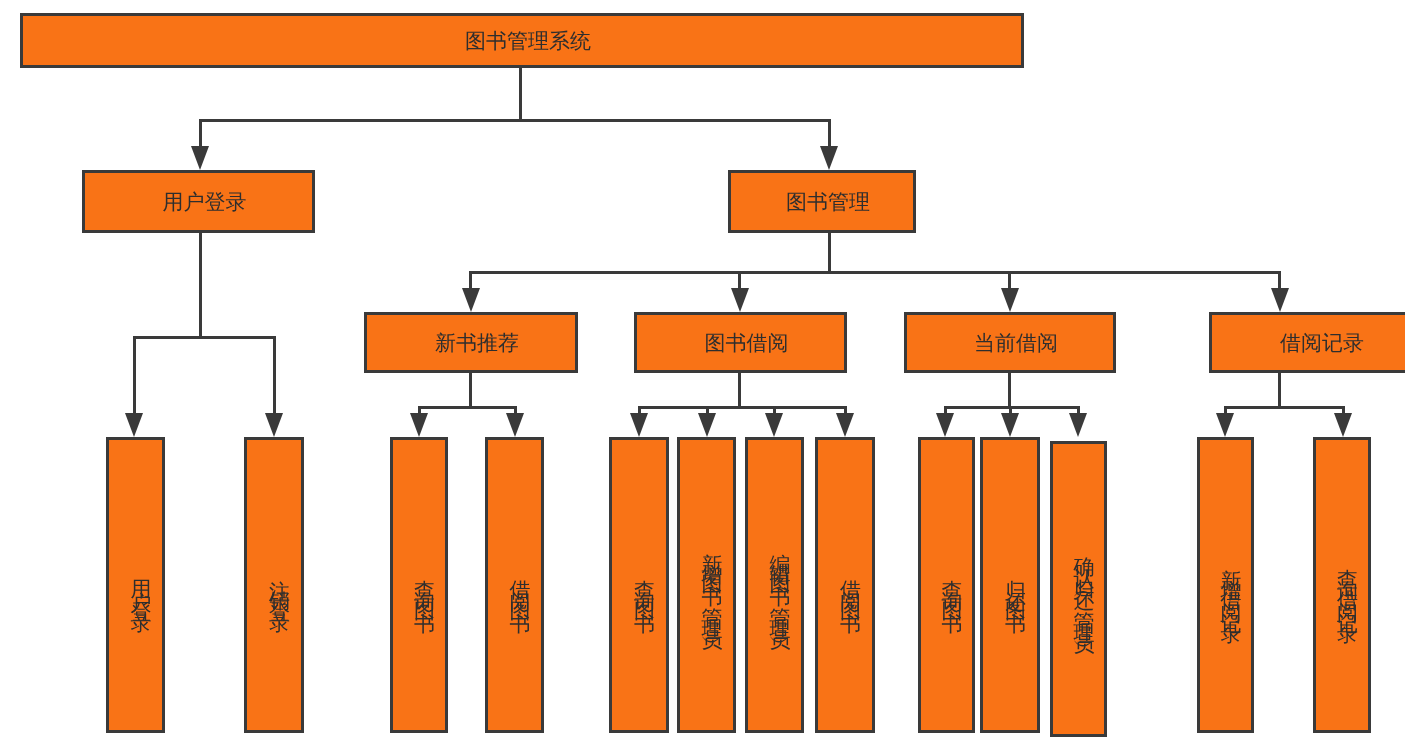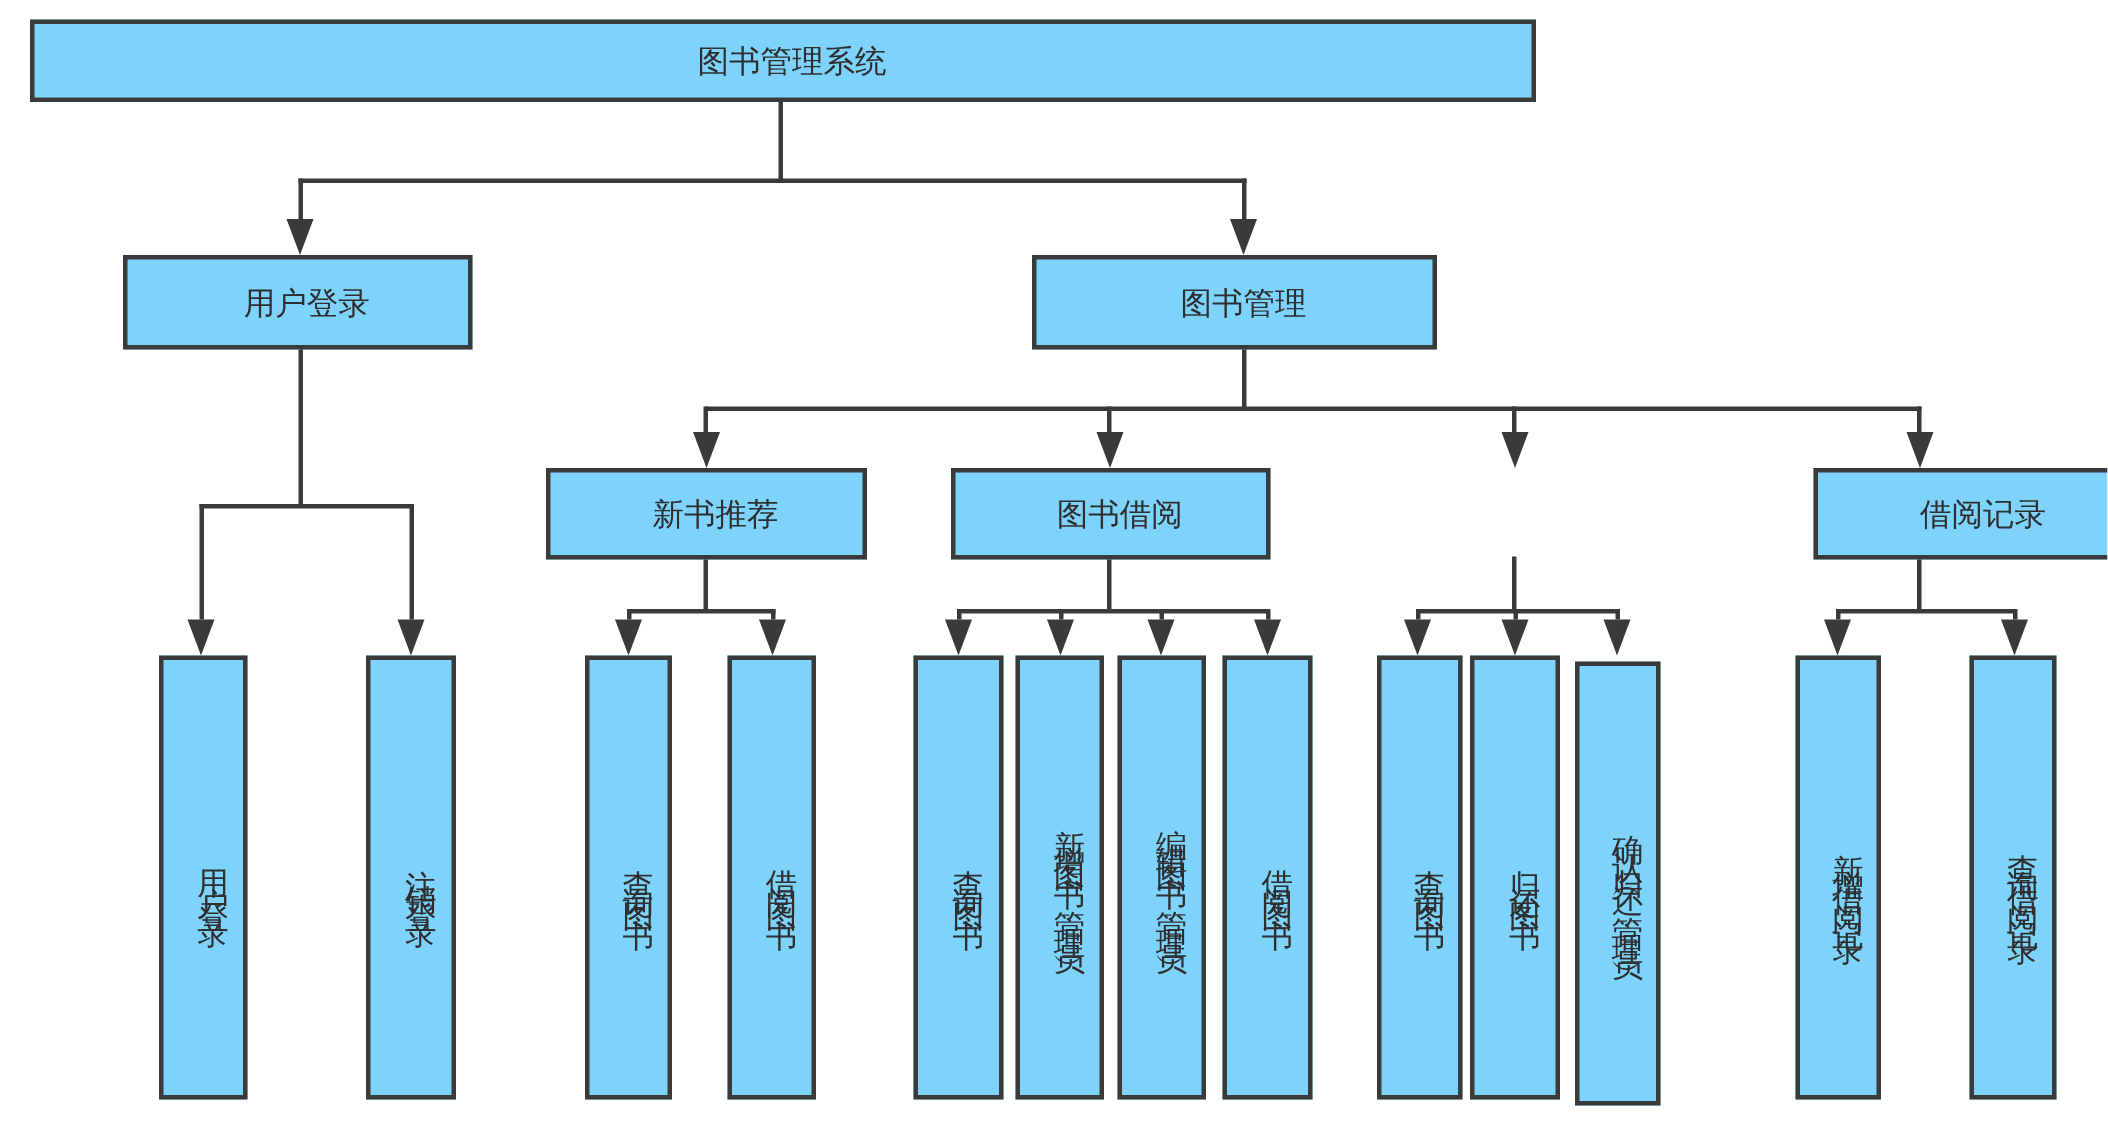--- a/index.html
+++ b/index.html
@@ -1,21 +1,21 @@
 <!DOCTYPE html>
 <html><head>
 <meta charset="utf-8">
 <style>
   html,body{margin:0;padding:0;background:#ffffff;}
   .canvas{
     position:relative;width:1405px;height:747px;background:#ffffff;
     font-family:"Liberation Sans","DejaVu Sans",sans-serif;overflow:hidden;
   }
   .nbox{
-    position:absolute;box-sizing:border-box;background:#7dd3fc;
+    position:absolute;box-sizing:border-box;background:#f97316;
     border:3px solid #3a3a3a;display:flex;align-items:center;justify-content:center;
     font-size:21px;color:#2e2e2e;z-index:2;padding-left:12px;
   }
   .vlabel{
     writing-mode:vertical-rl;text-orientation:mixed;
     letter-spacing:11px;font-size:21px;color:#2e2e2e;line-height:1;
   }
   .ln{position:absolute;background:#3a3a3a;z-index:1;}
   .ah{
     position:absolute;width:0;height:0;z-index:1;
@@ -32,29 +32,32 @@
 
 <div class="canvas">
 
   <div class="nbox" style="left:20px;top:13px;width:1004px;height:55px;">
     <span>图书管理系统</span>
   </div>
 
   <div class="nbox" style="left:82px;top:170px;width:233px;height:63px;">
     <span>用户登录</span>
   </div>
-  <div class="nbox" style="left:688px;top:170px;width:270px;height:63px;">
+  <div class="nbox" style="left:728px;top:170px;width:188px;height:63px;">
     <span>图书管理</span>
   </div>
 
   <div class="nbox" style="left:364px;top:312px;width:214px;height:61px;">
     <span>新书推荐</span>
   </div>
   <div class="nbox" style="left:634px;top:312px;width:213px;height:61px;">
     <span>图书借阅</span>
+  </div>
+  <div class="nbox" style="left:904px;top:312px;width:212px;height:61px;">
+    <span>当前借阅</span>
   </div>
   <div class="nbox" style="left:1173px;top:312px;width:214px;height:61px;margin-left:36px;">
     <span>借阅记录</span>
   </div>
 
   <div class="nbox" style="left:106px;top:437px;width:59px;height:296px;">
     <span class="vlabel">用户登录</span>
   </div>
   <div class="nbox" style="left:244px;top:437px;width:60px;height:296px;">
     <span class="vlabel">注销登录</span>

